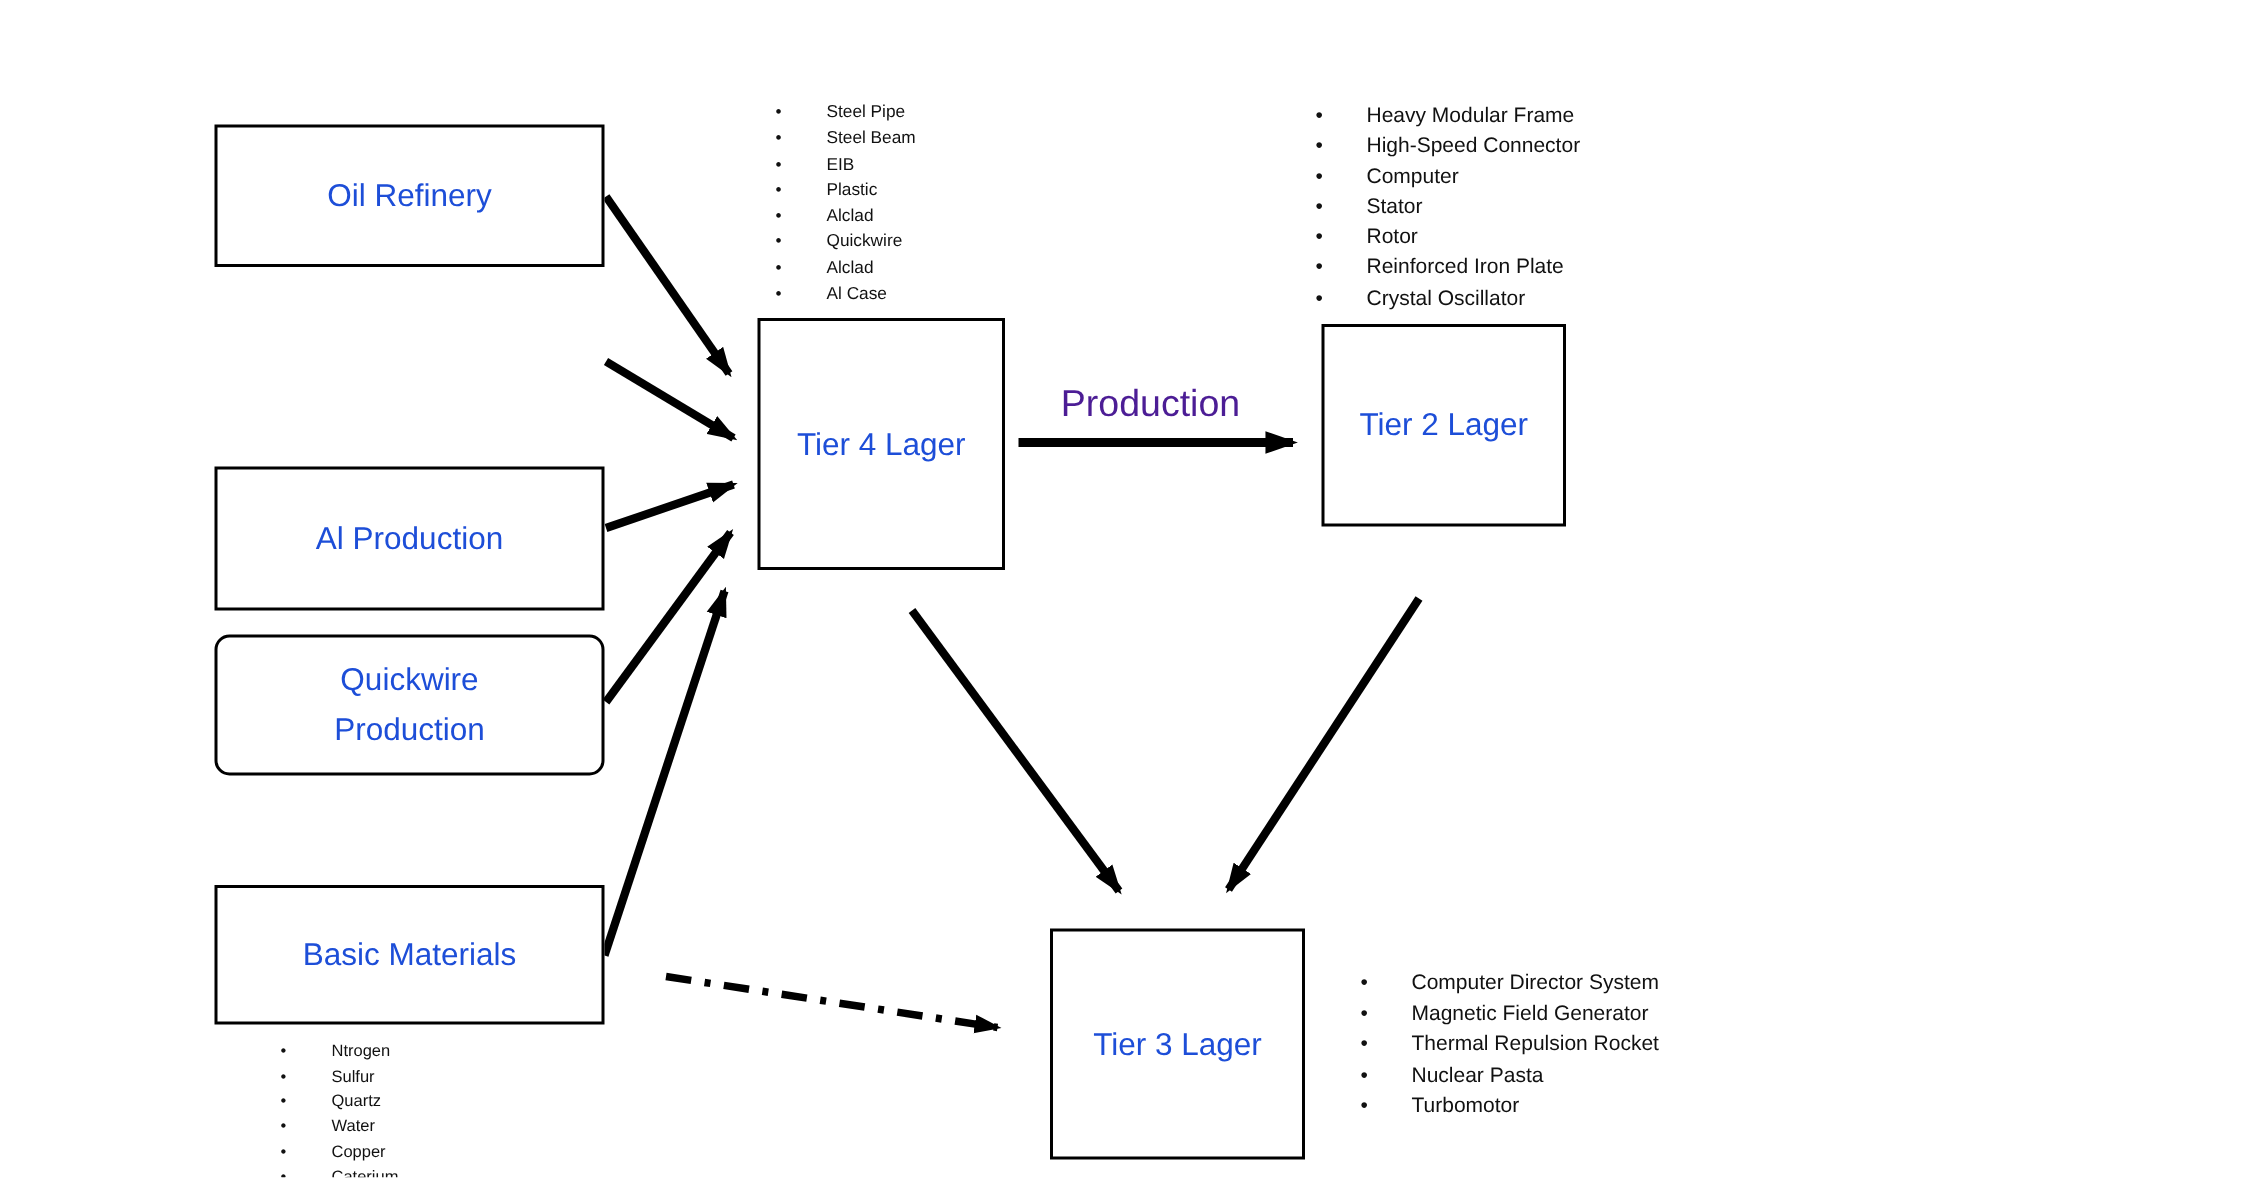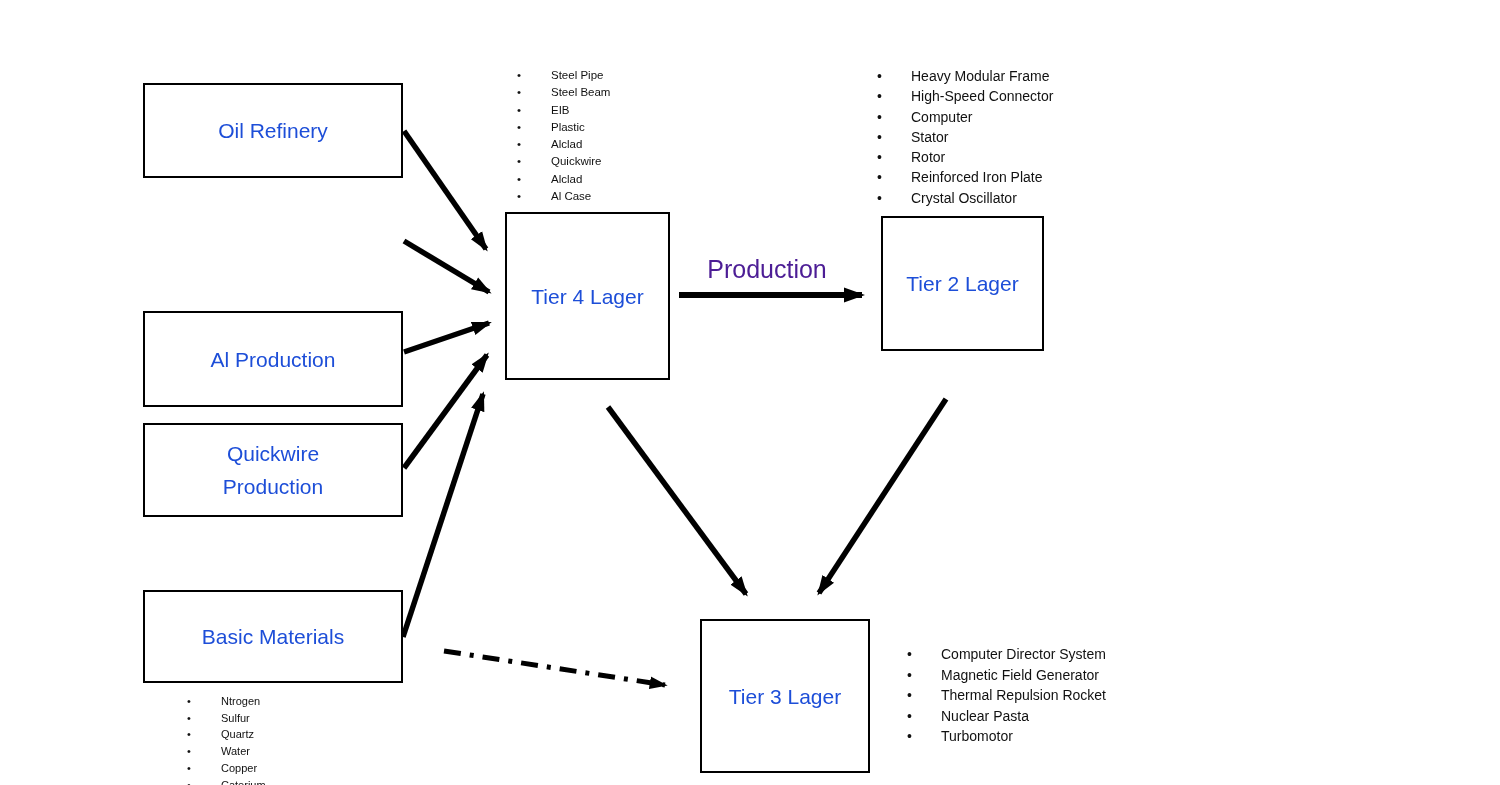--- a/index.html
+++ b/index.html
@@ -33,21 +33,21 @@
     box-sizing: border-box;
   }
   .node .lbl {
     font-size: 21px;
     line-height: 33px;
     color: #1d4ed8;
   }
   .box-oil       { left:143px; top: 83px; width:260px; height:95px; }
   .box-steel     { left:143px; top:193px; width:260px; height:95px; }
   .box-al        { left:143px; top:311px; width:260px; height:96px; }
-  .box-quickwire { left:143px; top:423px; width:260px; height:94px; padding:0 40px; }
+  .box-quickwire { left:143px; top:423px; width:260px; height:94px; padding:0 40px;border-radius:10px; }
   .box-basic     { left:143px; top:590px; width:260px; height:93px; }
   .box-tier1     { left:505px; top:212px; width:165px; height:168px; }
   .box-tier2     { left:881px; top:216px; width:163px; height:135px; }
   .box-tier3     { left:700px; top:619px; width:170px; height:154px; }
 
   .list {
     position: absolute;
     color: #111111;
   }
   .list .li-row {

